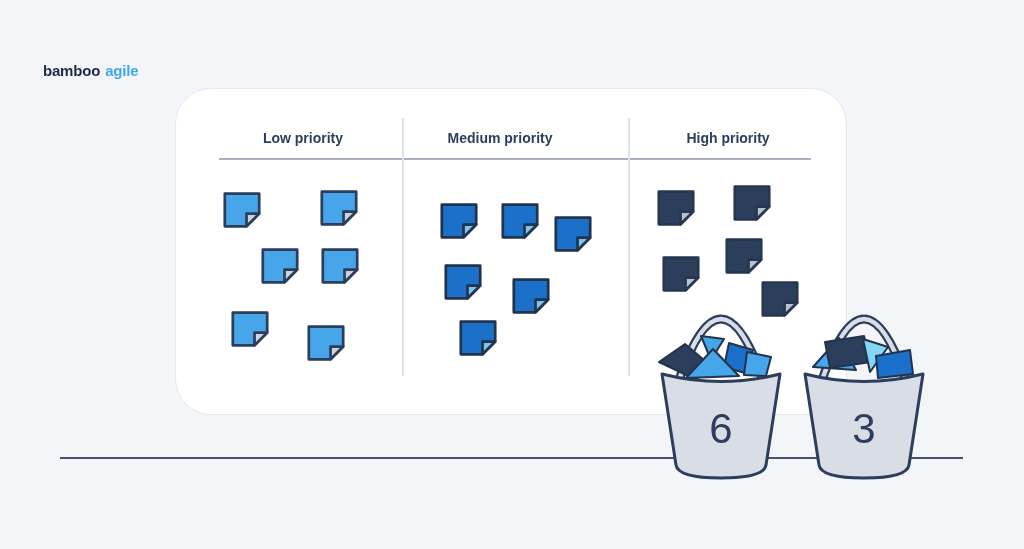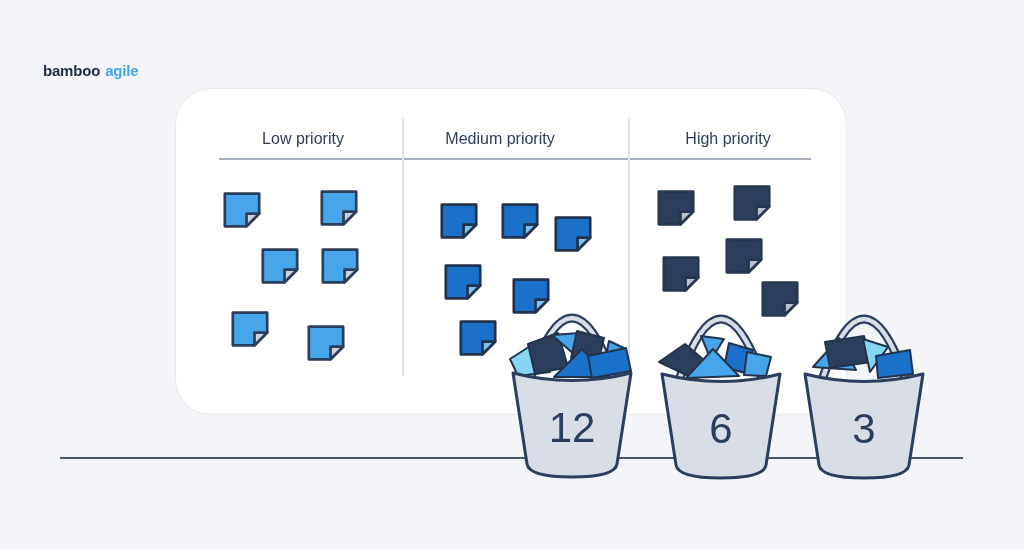--- a/index.html
+++ b/index.html
@@ -18,21 +18,21 @@
 
   
   .board{
     position:absolute;left:175px;top:88px;width:672px;height:327px;
     background:var(--card,#ffffff);
     border:1px solid var(--card-border,#e4e8f0);
     border-radius:36px;box-sizing:border-box;
   }
   .col-header{
     position:absolute;top:41px;transform:translateX(-50%);
-    font-size:16px;font-weight:normal;color:var(--text,#2c3e5d);white-space:nowrap;text-align:right;
+    font-size:14px;font-weight:bold;color:var(--text,#2c3e5d);white-space:nowrap;text-align:right;
   }
   .header-rule{
     position:absolute;left:43px;top:69px;width:592px;height:2px;
     background:var(--rule,#a9b1c0);
   }
   .col-divider{
     position:absolute;top:29px;width:2px;height:258px;
     background:var(--divider,#dde2ea);
   }
 
@@ -185,37 +185,20 @@
       <div class="note" style="left: 760px; top: 280px;">
         <svg width="40" height="38" viewBox="0 0 44 42">
           <path d="M3 3 L41 3 L41 25 L27 39 L3 39 Z" fill="#2b3e5c" stroke="#26374f" stroke-width="3" stroke-linejoin="round"></path>
           <path d="M41 25 L27 39 L27 25 Z" fill="#b7c1cf" stroke="#26374f" stroke-width="3" stroke-linejoin="round"></path>
         </svg>
       </div>
     </div>
 
   <div class="ground-line"></div>
 
-  <div class="bucket" style="left:506px;top:311px">
-    <svg viewBox="0 0 132 170">
-      <path class="handle-outer" d="M24 68 Q66 -54 108 68"></path>
-      <path class="handle-inner" d="M24 68 Q66 -54 108 68"></path>
-      <g class="papers">
-        <polygon class="f-cy" points="4,48 32,30 44,61 12,65"></polygon>
-        <polygon class="f-navy" points="22,33 52,22 62,56 29,63"></polygon>
-        <polygon class="f-lb" points="46,24 74,22 70,45"></polygon>
-        <polygon class="f-navy" points="71,20 98,27 91,55 65,47"></polygon>
-        <polygon class="f-lb" points="103,30 120,38 100,45"></polygon>
-        <polygon class="f-mb" points="48,66 76,38 102,66"></polygon>
-        <polygon class="f-mb" points="82,45 120,37 125,60 86,67"></polygon>
-      </g>
-      <path class="bucket-body" d="M7 62 Q66 77 125 62 L111 153 Q109 166 66 166 Q23 166 21 153 Z"></path>
-    </svg>
-    <span class="bucket-num">12</span>
-  </div>
 
   <div class="bucket" style="left:655px;top:312px">
     <svg viewBox="0 0 132 170">
       <path class="handle-outer" d="M24 68 Q66 -54 108 68"></path>
       <path class="handle-inner" d="M24 68 Q66 -54 108 68"></path>
       <g class="papers">
         <polygon class="f-navy" points="4,50 30,32 49,48 42,68"></polygon>
         <polygon class="f-lb" points="46,24 69,27 56,48"></polygon>
         <polygon class="f-mb" points="74,31 98,38 90,61 69,55"></polygon>
         <polygon class="f-lb" points="31,66 58,37 84,64"></polygon>

